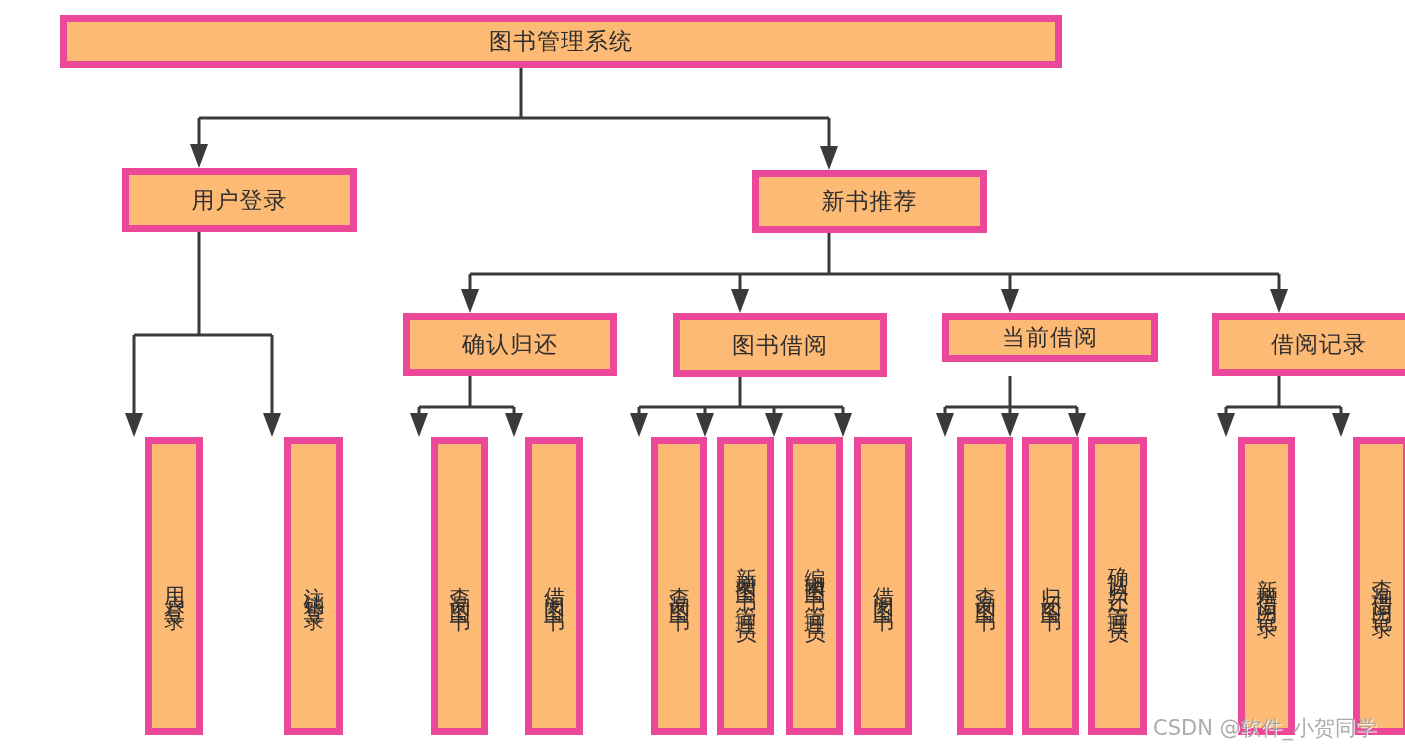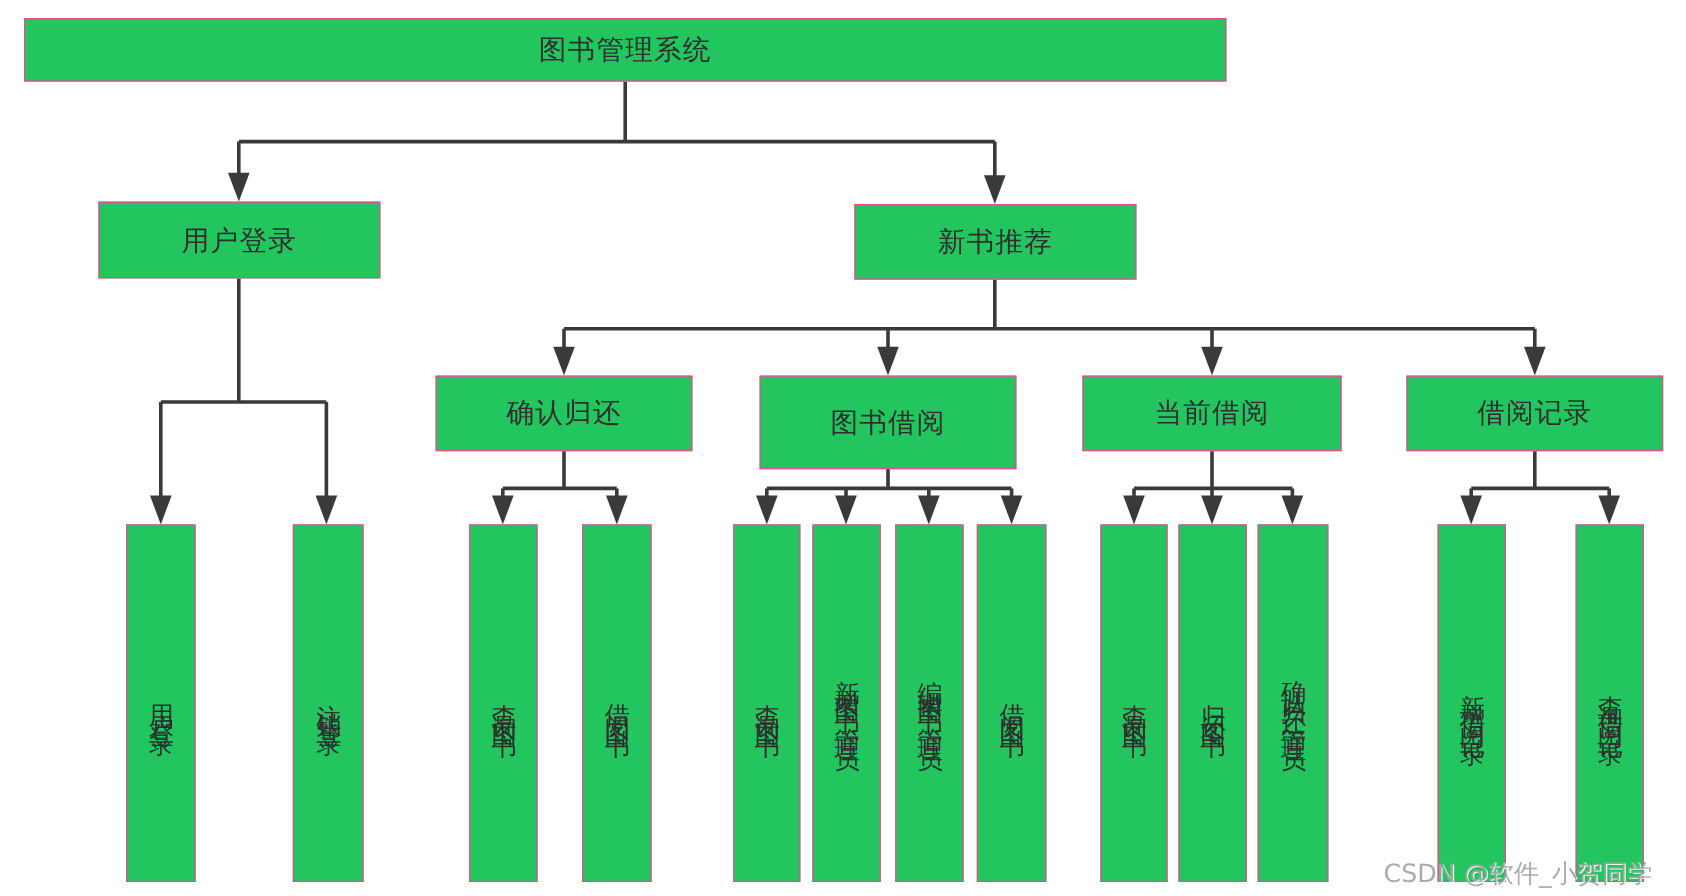--- a/index.html
+++ b/index.html
@@ -7,27 +7,28 @@
     position:relative;
     width:1405px;height:747px;
     background:#ffffff;
     font-family:"DejaVu Sans","Liberation Sans",sans-serif;
     overflow:hidden;
   }
   #wires{position:absolute;left:0;top:0;z-index:1;}
   .box{
     position:absolute;
     box-sizing:border-box;
-    border:1px solid #ec4899;
-    background:#22c55e;
+    border:7px solid #ec4899;
+    background:#fdba74;
     display:flex;
     align-items:center;
     justify-content:center;
     color:#2e2e2e;
     z-index:2;
+    margin-left:40px;
   }
   .box.h span{
     font-size:23px;
     letter-spacing:1px;
     white-space:nowrap;
   }
   .box.v span{
     writing-mode:vertical-rl;
     text-orientation:mixed;
     font-size:21px;
@@ -106,24 +107,24 @@
   <div class="box h" style="left:82px;top:168px;width:235px;height:64px">
     <span>用户登录</span>
   </div>
   <div class="box h" style="left:712px;top:170px;width:235px;height:63px">
     <span>新书推荐</span>
   </div>
 
   <div class="box h" style="left:363px;top:313px;width:214px;height:63px">
     <span>确认归还</span>
   </div>
-  <div class="box h" style="left:633px;top:313px;width:214px;height:78px">
+  <div class="box h" style="left:633px;top:313px;width:214px;height:64px">
     <span>图书借阅</span>
   </div>
-  <div class="box h" style="left:902px;top:313px;width:216px;height:63px">
+  <div class="box h" style="left:902px;top:313px;width:216px;height:49px">
     <span>当前借阅</span>
   </div>
   <div class="box h" style="left:1172px;top:313px;width:214px;height:63px">
     <span>借阅记录</span>
   </div>
 
   <div class="box v" style="left:105px;top:437px;width:58px;height:298px">
     <span>用户登录</span>
   </div>
   <div class="box v" style="left:244px;top:437px;width:59px;height:298px">

